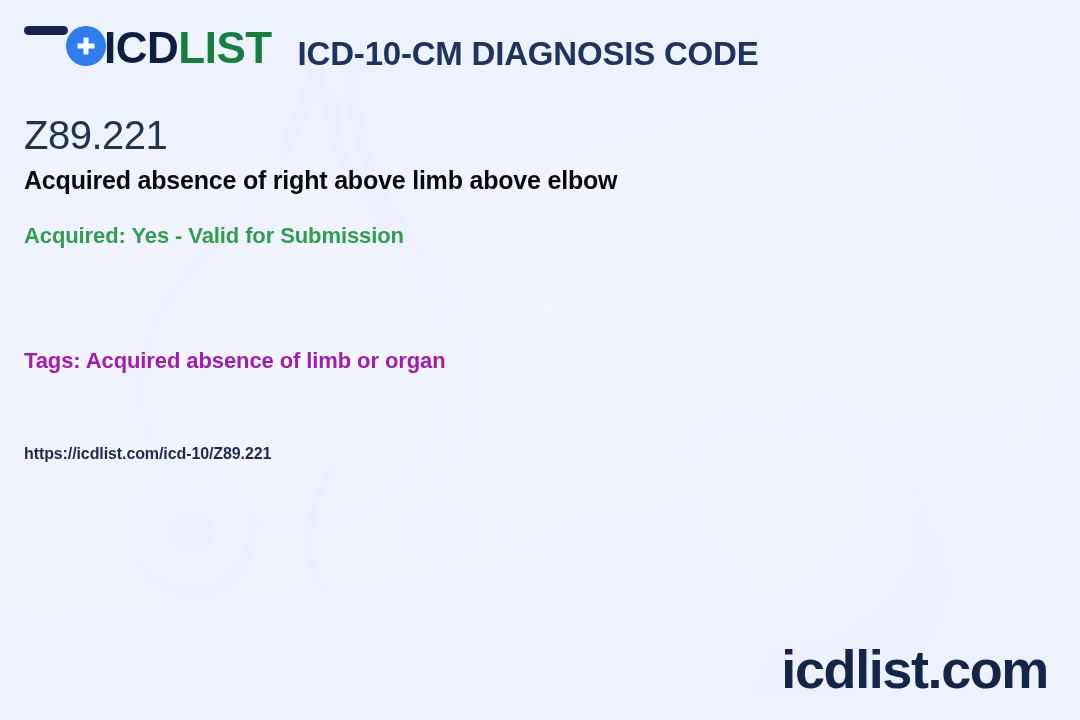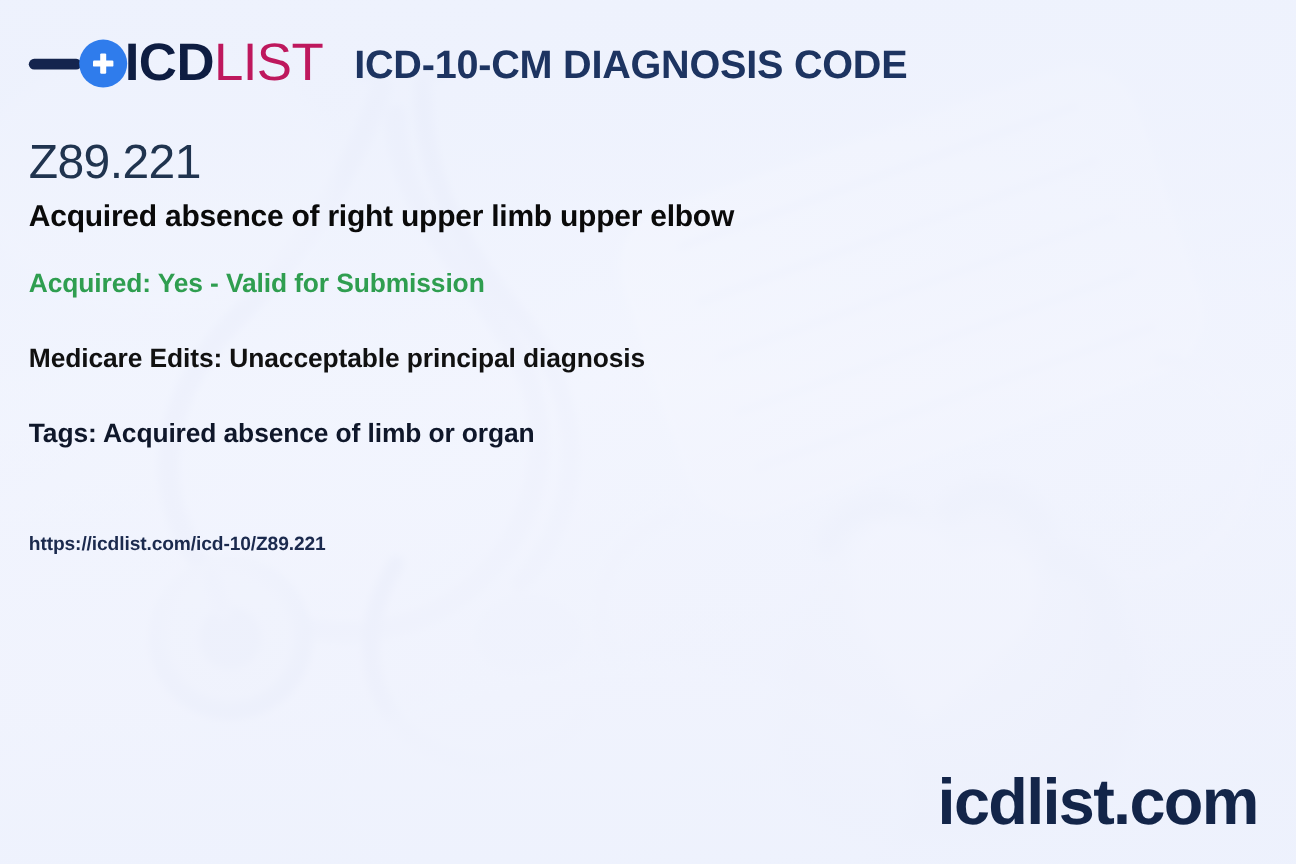--- a/index.html
+++ b/index.html
@@ -56,21 +56,20 @@
   #header {
     position: absolute;
     left: 24px;
     top: 26px;
     display: flex;
     align-items: center;
     height: 54px;
   }
   .brand-logo {
     display: flex;
-    align-items: center;
     height: 54px;
   }
   .logo-dash {
     width: 44px;
     height: 9px;
     border-radius: 5px;
     background: #14244e;
     margin-right: 1px;
   }
   .logo-plus-circle {
@@ -102,23 +101,23 @@
   }
   .logo-icd {
     font-size: 44px;
     font-weight: 700;
     letter-spacing: -0.5px;
     color: #0e1d42;
     line-height: 1;
   }
   .logo-list {
     font-size: 44px;
-    font-weight: 400;
+    font-weight: 700;
     letter-spacing: -0.5px;
-    color: #be185d;
+    color: #15803d;
     line-height: 1;
   }
   #header-title {
     margin-left: 26px;
     font-size: 33px;
     font-weight: 700;
     color: #1d3461;
     letter-spacing: -0.2px;
     line-height: 1;
     white-space: nowrap;
@@ -164,21 +163,21 @@
     color: #111111;
     letter-spacing: -0.1px;
     line-height: 1.2;
   }
   #tags-line {
     position: absolute;
     left: 24px;
     top: 348px;
     font-size: 22px;
     font-weight: 600;
-    color: #0f172a;
+    color: #a21caf;
     letter-spacing: -0.1px;
     line-height: 1.2;
   }
   #source-url {
     position: absolute;
     left: 24px;
     top: 444px;
     font-size: 16px;
     font-weight: 600;
     color: #1b2a4e;
@@ -307,25 +306,24 @@
         <span class="logo-plus-circle"></span>
         <span class="logo-icd">ICD</span>
         <span class="logo-list">LIST</span>
       </div>
 
       <div id="header-title">ICD-10-CM DIAGNOSIS CODE</div>
     </div>
 
     <div id="code-value">Z89.221</div>
 
-    <div id="code-description">Acquired absence of right upper limb upper elbow</div>
+    <div id="code-description">Acquired absence of right above limb above elbow</div>
 
     <div id="billable-status">Acquired: Yes - Valid for Submission</div>
 
-    <div id="medicare-edits">Medicare Edits: Unacceptable principal diagnosis</div>
 
     <div id="tags-line">Tags: Acquired absence of limb or organ</div>
 
     <a id="source-url" href="#">https://icdlist.com/icd-10/Z89.221</a>
 
     <div id="footer-brand">icdlist.com</div>
 
   </div>
 </div>
 

